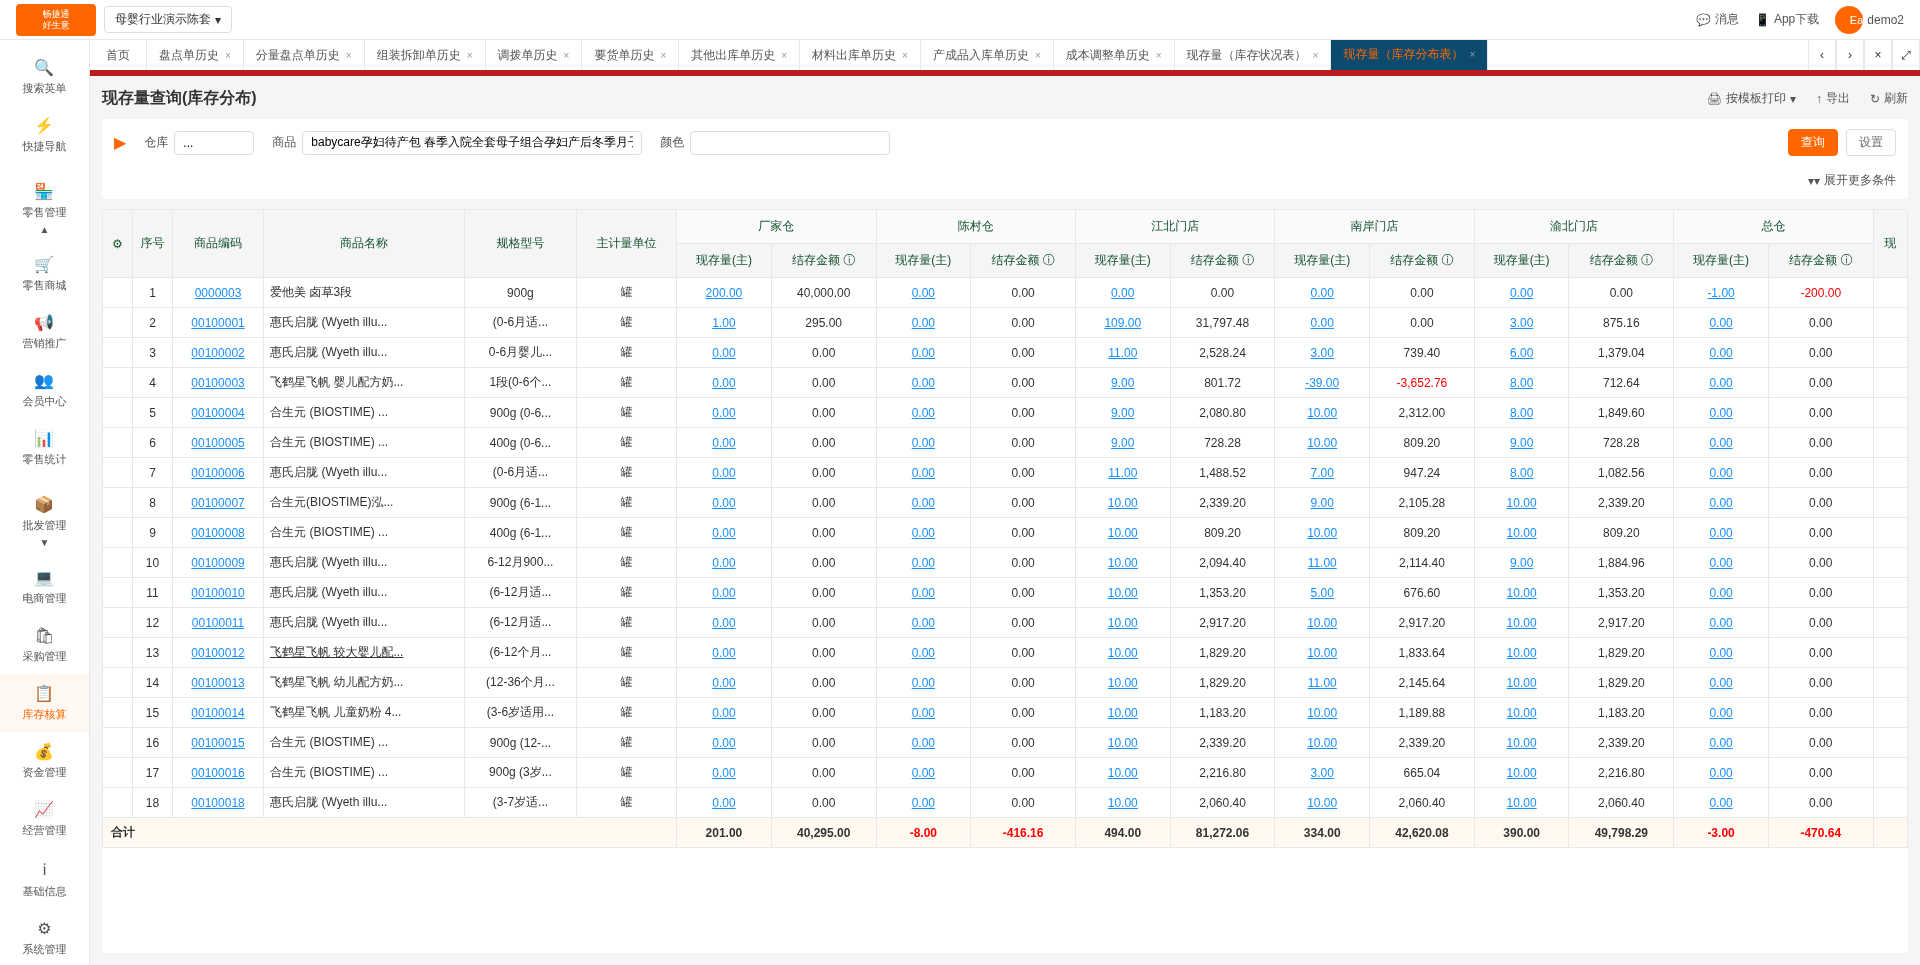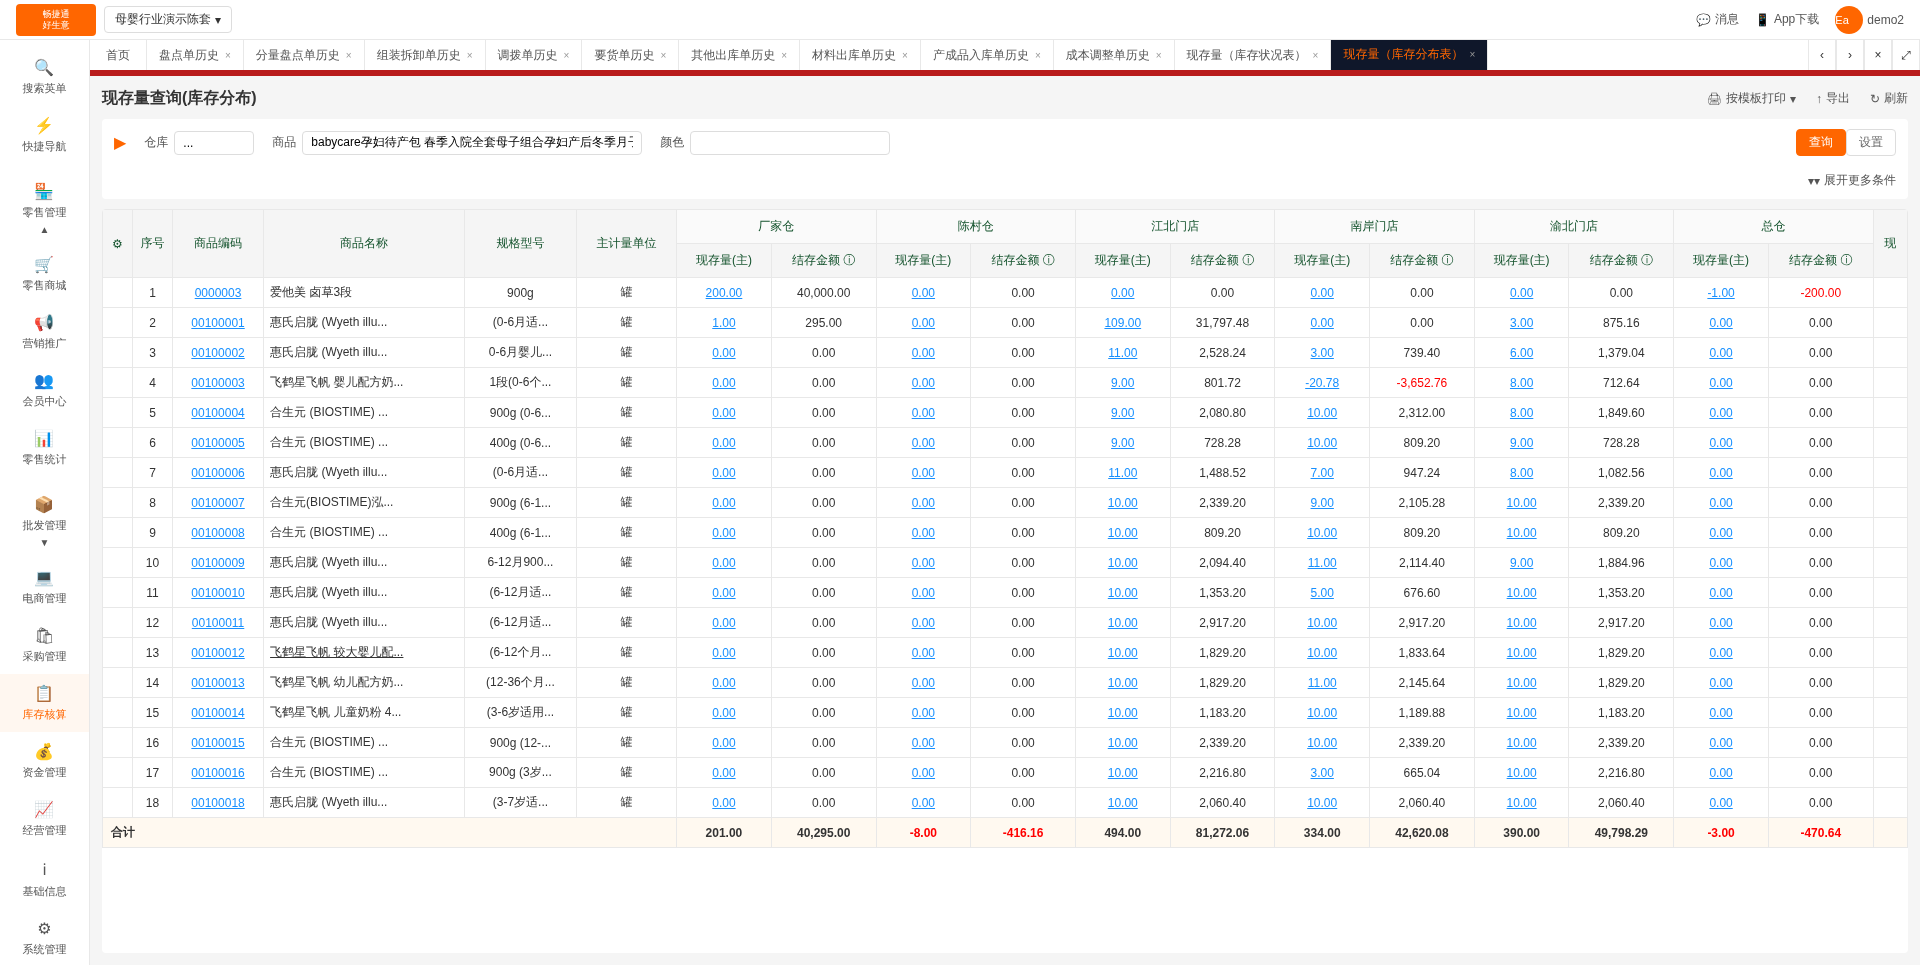--- a/index.html
+++ b/index.html
@@ -13,25 +13,25 @@
     .content-area { flex: 1; display: flex; flex-direction: column; overflow: hidden; }
     .tab-bar { background: #fff; border-bottom: 6px solid #b91c1c; display: flex; align-items: center; height: 36px; overflow: hidden; flex-shrink: 0; }
     .main-content { flex: 1; background: #f5f5f5; padding: 12px; overflow: hidden; display: flex; flex-direction: column; }
 
     
     .top-logo { display: flex; align-items: center; gap: 8px; }
     .logo-img { width: 80px; height: 32px; background: #ff6600; display: flex; align-items: center; justify-content: center; color: #fff; font-size: 10px; border-radius: 4px; }
     .top-selector { display: flex; align-items: center; gap: 4px; padding: 4px 10px; border: 1px solid #ddd; border-radius: 4px; cursor: pointer; }
     .top-actions { display: flex; align-items: center; gap: 16px; }
     .top-action-item { display: flex; align-items: center; gap: 4px; cursor: pointer; color: #555; }
-    .user-avatar { width: 28px; height: 28px; border-radius: 50%; background: #ff6600; display: flex; align-items: center; justify-content: flex-start; color: #fff; font-size: 11px; }
+    .user-avatar { width: 28px; height: 28px; border-radius: 50%; background: #ff6600; display: flex; align-items: center; justify-content: flex-end; color: #fff; font-size: 11px; }
 
     
     .tab-item { display: flex; align-items: center; gap: 4px; padding: 0 12px; height: 36px; border-right: 1px solid #e8e8e8; cursor: pointer; white-space: nowrap; font-size: 12px; color: #555; flex-shrink: 0; }
-    .tab-item.active { color: #ff6600; border-bottom: 2px solid #ff6600; background: #0f172a; }
+    .tab-item.active { color: #ff6600; border-bottom: 2px solid #ff6600; background: #0c4a6e; }
     .tab-close { color: #999; font-size: 10px; margin-left: 2px; cursor: pointer; }
     .tab-home { padding: 0 16px; }
     .tab-nav-btn { width: 28px; height: 36px; display: flex; align-items: center; justify-content: center; cursor: pointer; background: #fff; border-right: 1px solid #e8e8e8; border-left: 1px solid #e8e8e8; flex-shrink: 0; }
 
     
     .sidebar-item { display: flex; flex-direction: column; align-items: center; padding: 10px 4px; cursor: pointer; width: 100%; font-size: 11px; color: #555; gap: 4px; }
     .sidebar-item.active { color: #ff6600; background: #fff7f0; }
     .sidebar-icon { font-size: 16px; }
     .sidebar-item-label { font-size: 11px; text-align: center; }
     .sidebar-divider { width: 60%; height: 1px; background: #eee; margin: 4px 0; }
@@ -272,21 +272,21 @@
             <input type="text" class="filter-input" value="..." style="">
           </div>
           <div class="filter-field">
             <span class="filter-label">商品</span>
             <input type="text" class="filter-input filter-input-wide" value="babycare孕妇待产包 春季入院全套母子组合孕妇产后冬季月子用品 22件套 ×  ..." style="">
           </div>
           <div class="filter-field">
             <span class="filter-label">颜色</span>
             <input type="text" class="filter-input filter-input-color" style="">
           </div>
-          <div style="margin-left: auto; display:flex; ">
+          <div style="margin-left: auto; display:flex; gap:8px;">
             <button class="btn btn-primary">查询</button>
             <button class="btn btn-outline">设置</button>
           </div>
           <div style="width:100%;display:flex;justify-content:center;margin-top:4px;">
             <div class="filter-expand">
               <span>▾▾</span>
               <span>展开更多条件</span>
             </div>
           </div>
         </div>
@@ -395,21 +395,21 @@
     <td><span class="link">00100003</span></td>
     <td style="text-align:left;">飞鹤星飞帆 婴儿配方奶...</td>
     <td>1段(0-6个...</td>
     <td>罐</td>
     <td><span class="link">0.00</span></td>
     <td>0.00</td>
     <td><span class="link">0.00</span></td>
     <td>0.00</td>
     <td><span class="link">9.00</span></td>
     <td>801.72</td>
-    <td class="red"><span class="link">-20.78</span></td>
+    <td class="red"><span class="link">-39.00</span></td>
     <td class="red">-3,652.76</td>
     <td><span class="link">8.00</span></td>
     <td>712.64</td>
     <td><span class="link">0.00</span></td>
     <td>0.00</td>
     <td></td>
   </tr>
                 <tr>
     <td></td>
     <td>5</td>

